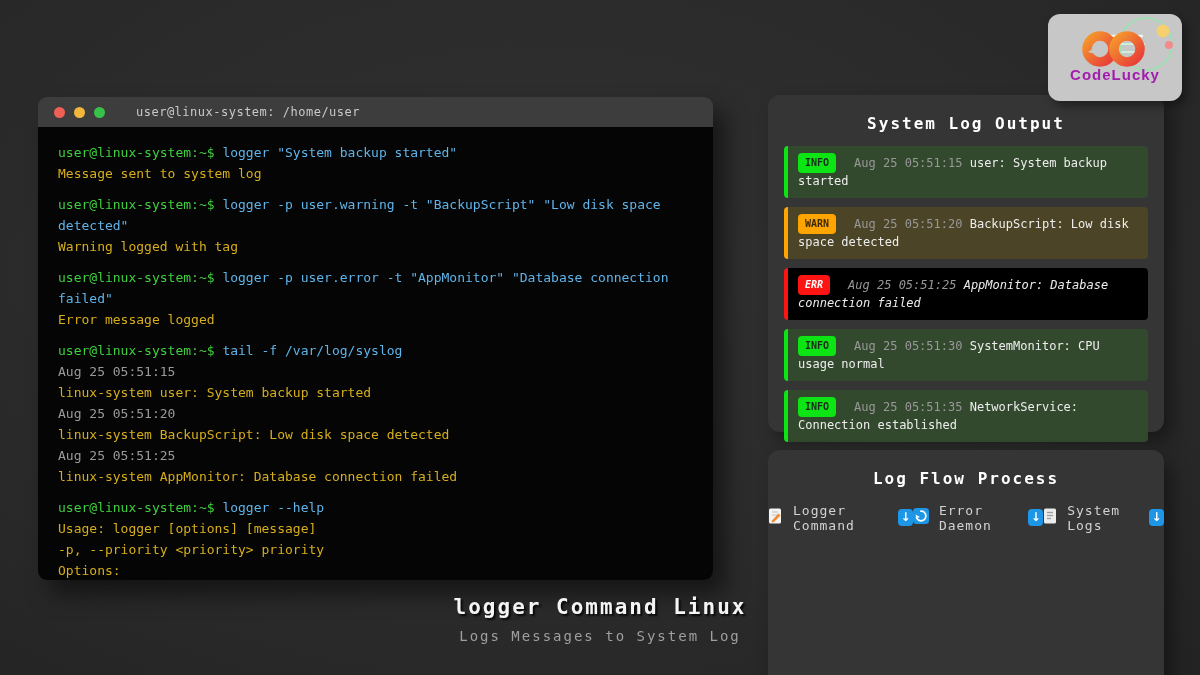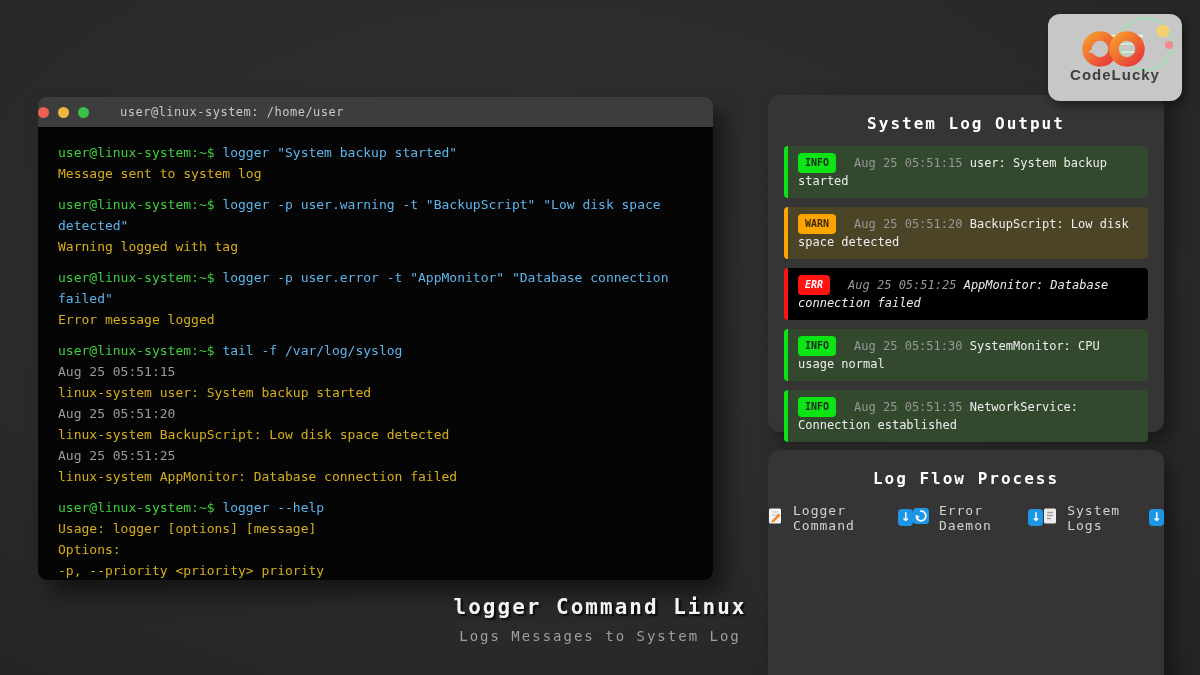--- a/index.html
+++ b/index.html
@@ -10,21 +10,21 @@
     background:radial-gradient(ellipse at 45% 40%, #303030 0%, #2b2b2b 55%, #232323 100%);
   }
 
   
   .terminal {
     position:absolute; left:38px; top:97px; width:675px; height:483px;
     border-radius:9px; box-shadow:12px 14px 22px rgba(0,0,0,.5);
   }
   .term-bar {
     height:30px; background:#3d3d3d; border-radius:9px 9px 0 0;
-    display:flex; align-items:center; 
+    display:flex; align-items:center; padding-left:16px;
   }
   .dot { width:11px; height:11px; border-radius:50%; margin-right:9px; }
   .dot.red { background:#ee5f56; }
   .dot.yellow { background:#f0b73c; }
   .dot.green { background:#38c149; }
   .term-title { color:#c9c9c9; font-size:12px; margin-left:22px; letter-spacing:.5px; }
   .term-body {
     background:#050505; height:453px; border-radius:0 0 9px 9px;
     padding:15px 20px 0 20px; font-size:13px; line-height:21px;
     overflow:hidden; word-break:break-word;
@@ -86,21 +86,21 @@
   }
 
   
   .logo {
     position:absolute; left:1048px; top:14px; width:134px; height:87px;
     background:#c7c7c7; border-radius:12px; box-shadow:4px 5px 10px rgba(0,0,0,.4);
     display:flex; flex-direction:column; align-items:center;
   }
   .logo-brand {
     font-family:"Liberation Sans", sans-serif; font-weight:bold; font-size:15px;
-    color:#404040; letter-spacing:1px; margin-top:-8px;
+    color:#a21caf; letter-spacing:1px; margin-top:-8px;
   }
 </style>
 </head>
 <body>
 
 <div class="terminal">
   <div class="term-bar">
     <span class="dot red"></span>
     <span class="dot yellow"></span>
     <span class="dot green"></span>
@@ -115,22 +115,22 @@
       <div class="tline t-yellow">Error message logged</div>
       <div class="tline cmd-line"><span class="t-prompt">user@linux-system:~$ </span><span class="t-cmd">tail -f /var/log/syslog</span></div>
       <div class="tline t-gray">Aug 25 05:51:15</div>
       <div class="tline t-yellow">linux-system user: System backup started</div>
       <div class="tline t-gray">Aug 25 05:51:20</div>
       <div class="tline t-yellow">linux-system BackupScript: Low disk space detected</div>
       <div class="tline t-gray">Aug 25 05:51:25</div>
       <div class="tline t-yellow">linux-system AppMonitor: Database connection failed</div>
       <div class="tline cmd-line"><span class="t-prompt">user@linux-system:~$ </span><span class="t-cmd">logger --help</span></div>
       <div class="tline t-yellow">Usage: logger [options] [message]</div>
+      <div class="tline t-yellow">-p, --priority &lt;priority&gt; priority</div>
       <div class="tline t-yellow">Options:</div>
-      <div class="tline t-yellow">-p, --priority &lt;priority&gt; priority</div>
     </div>
 </div>
 
 <div class="caption">
   <h1>logger Command Linux</h1>
   <p>Logs Messages to System Log</p>
 </div>
 
 <div class="panel" id="log-panel">
   <div class="panel-title">System Log Output</div>

